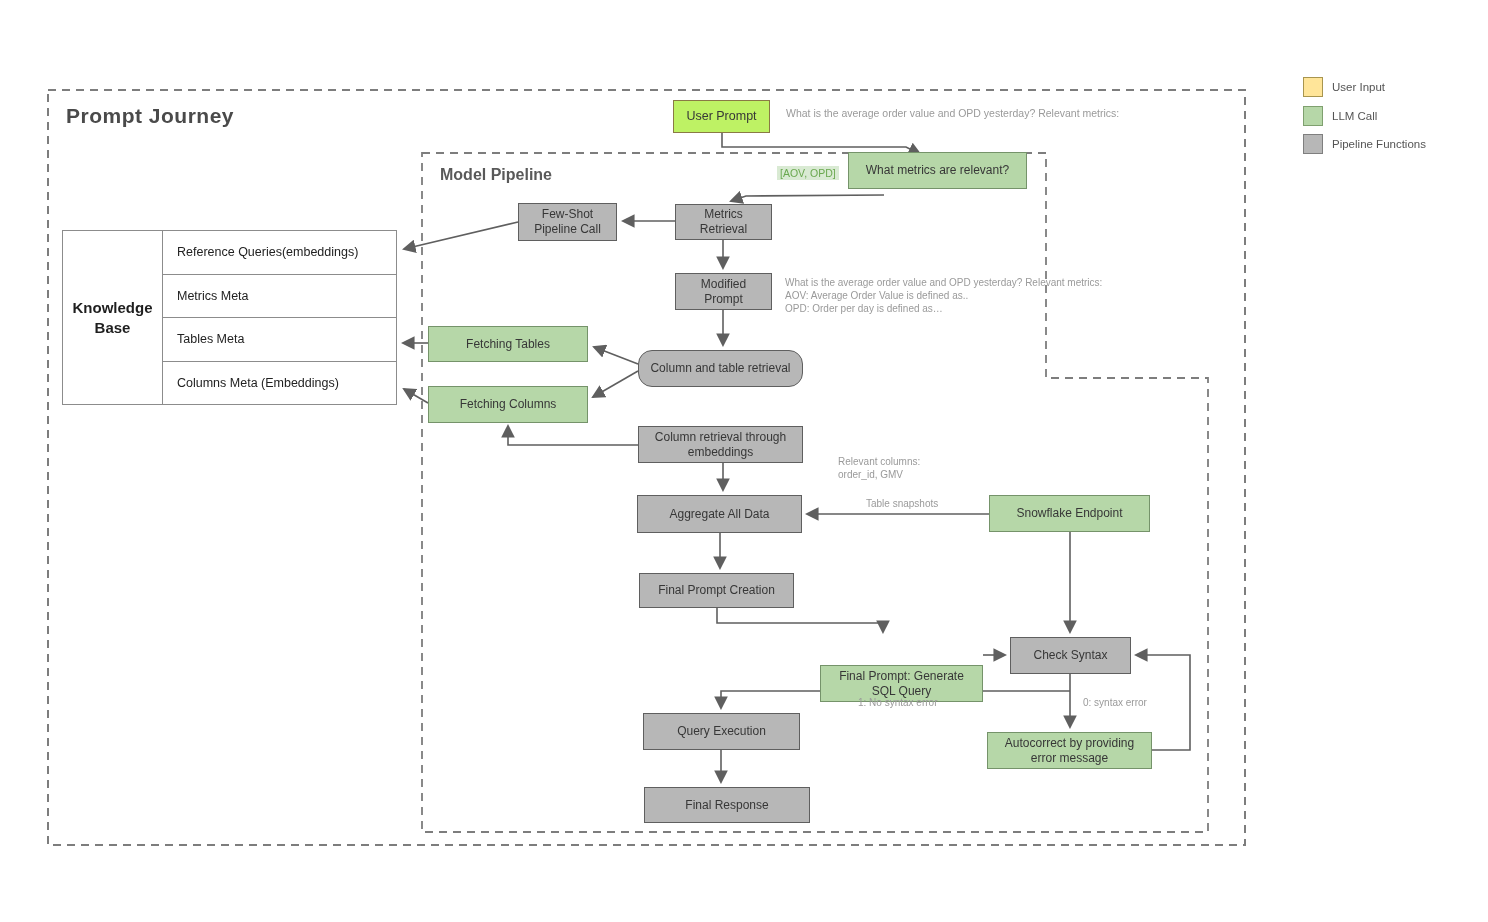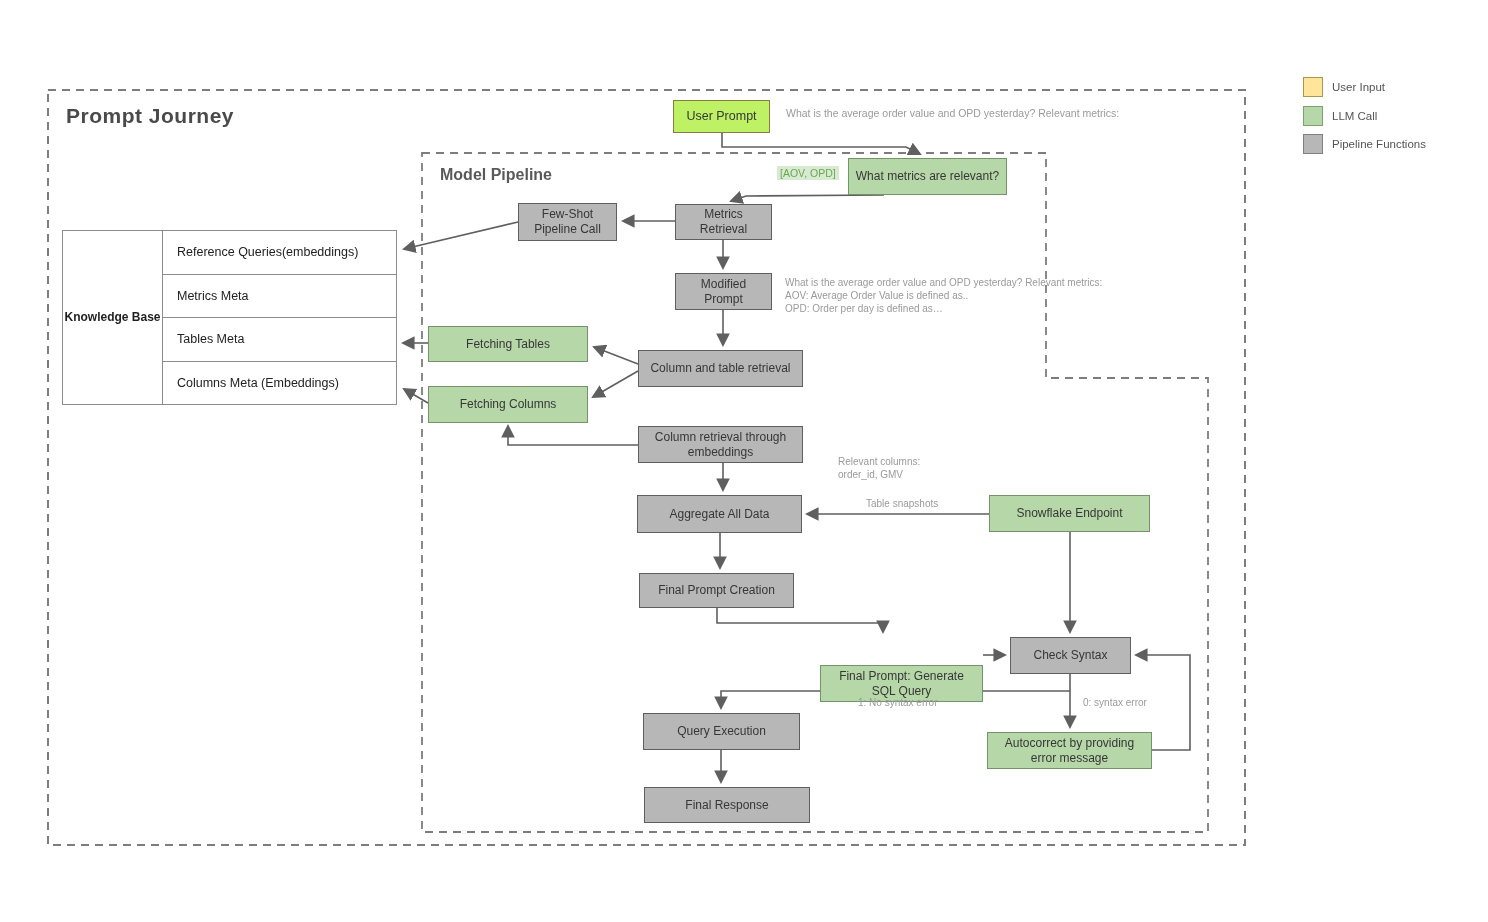--- a/index.html
+++ b/index.html
@@ -9,21 +9,21 @@
   .title-outer{position:absolute;left:66px;top:104px;font-size:21px;font-weight:700;color:#4a4a4a;letter-spacing:.5px;z-index:3;}
   .title-inner{position:absolute;left:440px;top:166px;font-size:16px;font-weight:700;color:#595959;z-index:3;}
 
   .node{position:absolute;box-sizing:border-box;border:1.6px solid #6b6b6b;display:flex;align-items:center;justify-content:center;text-align:center;font-size:12px;line-height:1.25;color:#373737;z-index:2;padding:0 5px;}
   .n-yellow{background:#bef264;font-weight:400;font-size:12.5px;border-color:#8a7a45;}
   .n-green{background:#b6d7a8;border-color:#75936a;}
   .n-gray{background:#b7b7b7;border-color:#5f5f5f;}
 
   
   .kb{position:absolute;left:62px;top:230px;width:335px;height:175px;box-sizing:border-box;border:1px solid #8c8c8c;display:flex;background:#fff;z-index:2;}
-  .kb-left{width:100px;box-sizing:border-box;border-right:1px solid #8c8c8c;display:flex;align-items:center;justify-content:center;text-align:center;font-size:12px;font-weight:700;color:#1f1f1f;line-height:1.3;}
+  .kb-left{width:100px;box-sizing:border-box;border-right:1px solid #8c8c8c;display:flex;align-items:center;justify-content:center;text-align:center;font-size:15px;font-weight:700;color:#1f1f1f;line-height:1.3;}
   .kb-rows{flex:1;display:flex;flex-direction:column;}
   .kb-row{flex:1;display:flex;align-items:center;box-sizing:border-box;border-bottom:1px solid #8c8c8c;padding-left:14px;font-size:12.5px;color:#222222;}
   .kb-row:last-child{border-bottom:none;}
 
   
   .ann{position:absolute;font-size:10px;color:#9a9a9a;line-height:13px;white-space:nowrap;z-index:2;}
   .ann-chip{position:absolute;font-size:10.5px;color:#6aa84f;background:#d9ead3;padding:1px 3px;z-index:2;white-space:nowrap;}
 
   
   .legend{position:absolute;left:1260px;top:77px;z-index:2;}
@@ -96,26 +96,26 @@
     <div class="kb-left">Knowledge Base</div>
     <div class="kb-rows">
       <div class="kb-row">Reference Queries(embeddings)</div>
       <div class="kb-row">Metrics Meta</div>
       <div class="kb-row">Tables Meta</div>
       <div class="kb-row">Columns Meta (Embeddings)</div>
     </div>
   </div>
 
   <div class="node n-yellow" style="left:673px;top:100px;width:97px;height:33px;">User Prompt</div>
-  <div class="node n-green" style="left:848px;top:158px;width:159px;height:37px;">What metrics are relevant?</div>
+  <div class="node n-green" style="left:848px;top:152px;width:179px;height:37px;">What metrics are relevant?</div>
   <div class="node n-gray" style="left:518px;top:203px;width:99px;height:38px;">Few-Shot Pipeline Call</div>
   <div class="node n-gray" style="left:675px;top:204px;width:97px;height:36px;">Metrics Retrieval</div>
   <div class="node n-gray" style="left:675px;top:273px;width:97px;height:37px;">Modified Prompt</div>
   <div class="node n-green" style="left:428px;top:326px;width:160px;height:36px;">Fetching Tables</div>
-  <div class="node n-gray" style="left:638px;top:350px;width:165px;height:37px;">Column and table retrieval</div>
+  <div class="node n-gray" style="left:638px;top:350px;width:165px;height:37px;border-radius:14px;">Column and table retrieval</div>
   <div class="node n-green" style="left:428px;top:386px;width:160px;height:37px;">Fetching Columns</div>
   <div class="node n-gray" style="left:638px;top:426px;width:165px;height:37px;">Column retrieval through embeddings</div>
   <div class="node n-gray" style="left:637px;top:495px;width:165px;height:38px;">Aggregate All Data</div>
   <div class="node n-green" style="left:989px;top:495px;width:161px;height:37px;">Snowflake Endpoint</div>
   <div class="node n-gray" style="left:639px;top:573px;width:155px;height:35px;">Final Prompt Creation</div>
   <div class="node n-green" style="left:820px;top:637px;width:163px;height:37px;margin-top:28px;">Final Prompt: Generate SQL Query</div>
   <div class="node n-gray" style="left:1010px;top:637px;width:121px;height:37px;">Check Syntax</div>
   <div class="node n-gray" style="left:643px;top:713px;width:157px;height:37px;">Query Execution</div>
   <div class="node n-gray" style="left:644px;top:787px;width:166px;height:36px;">Final Response</div>
   <div class="node n-green" style="left:987px;top:732px;width:165px;height:37px;">Autocorrect by providing error message</div>

